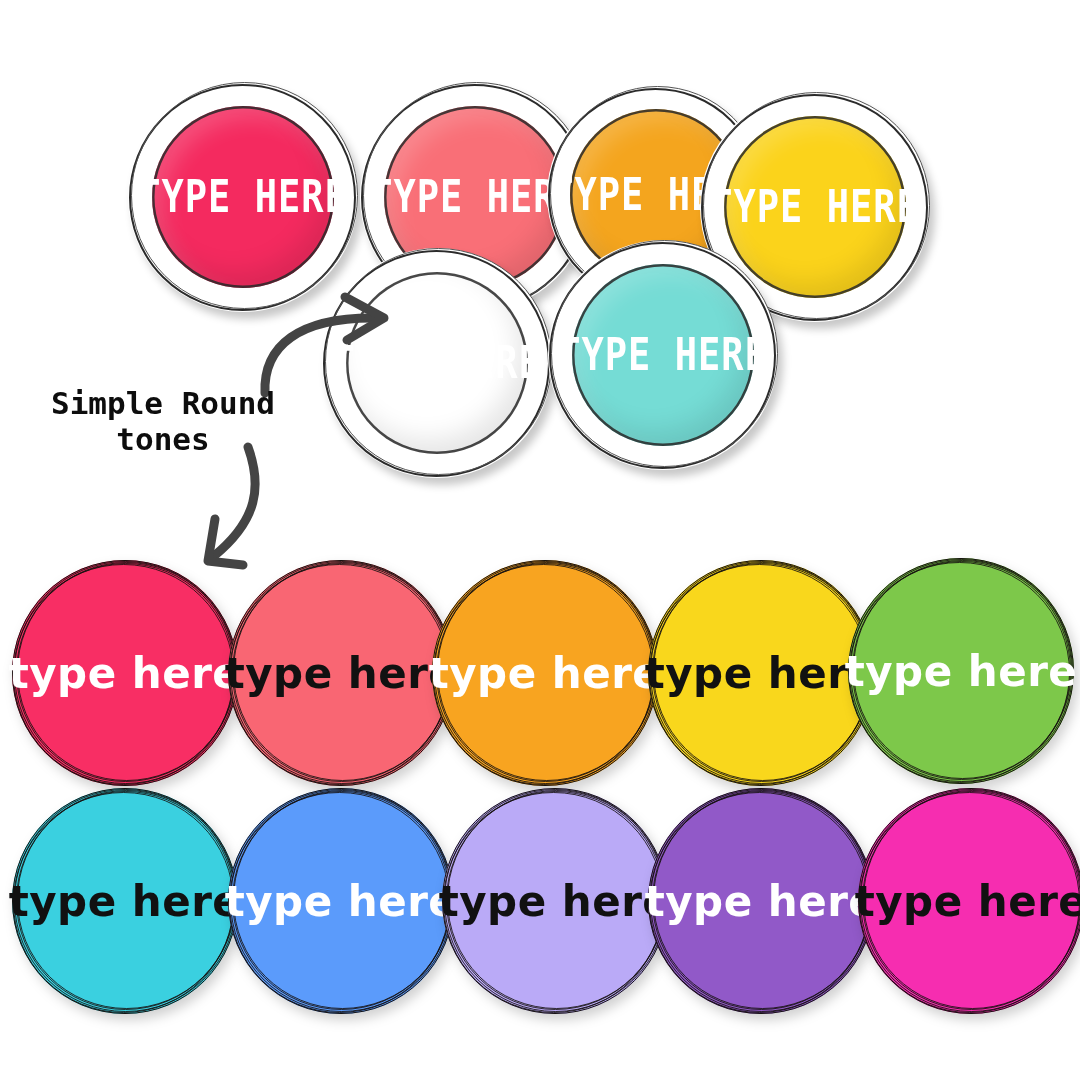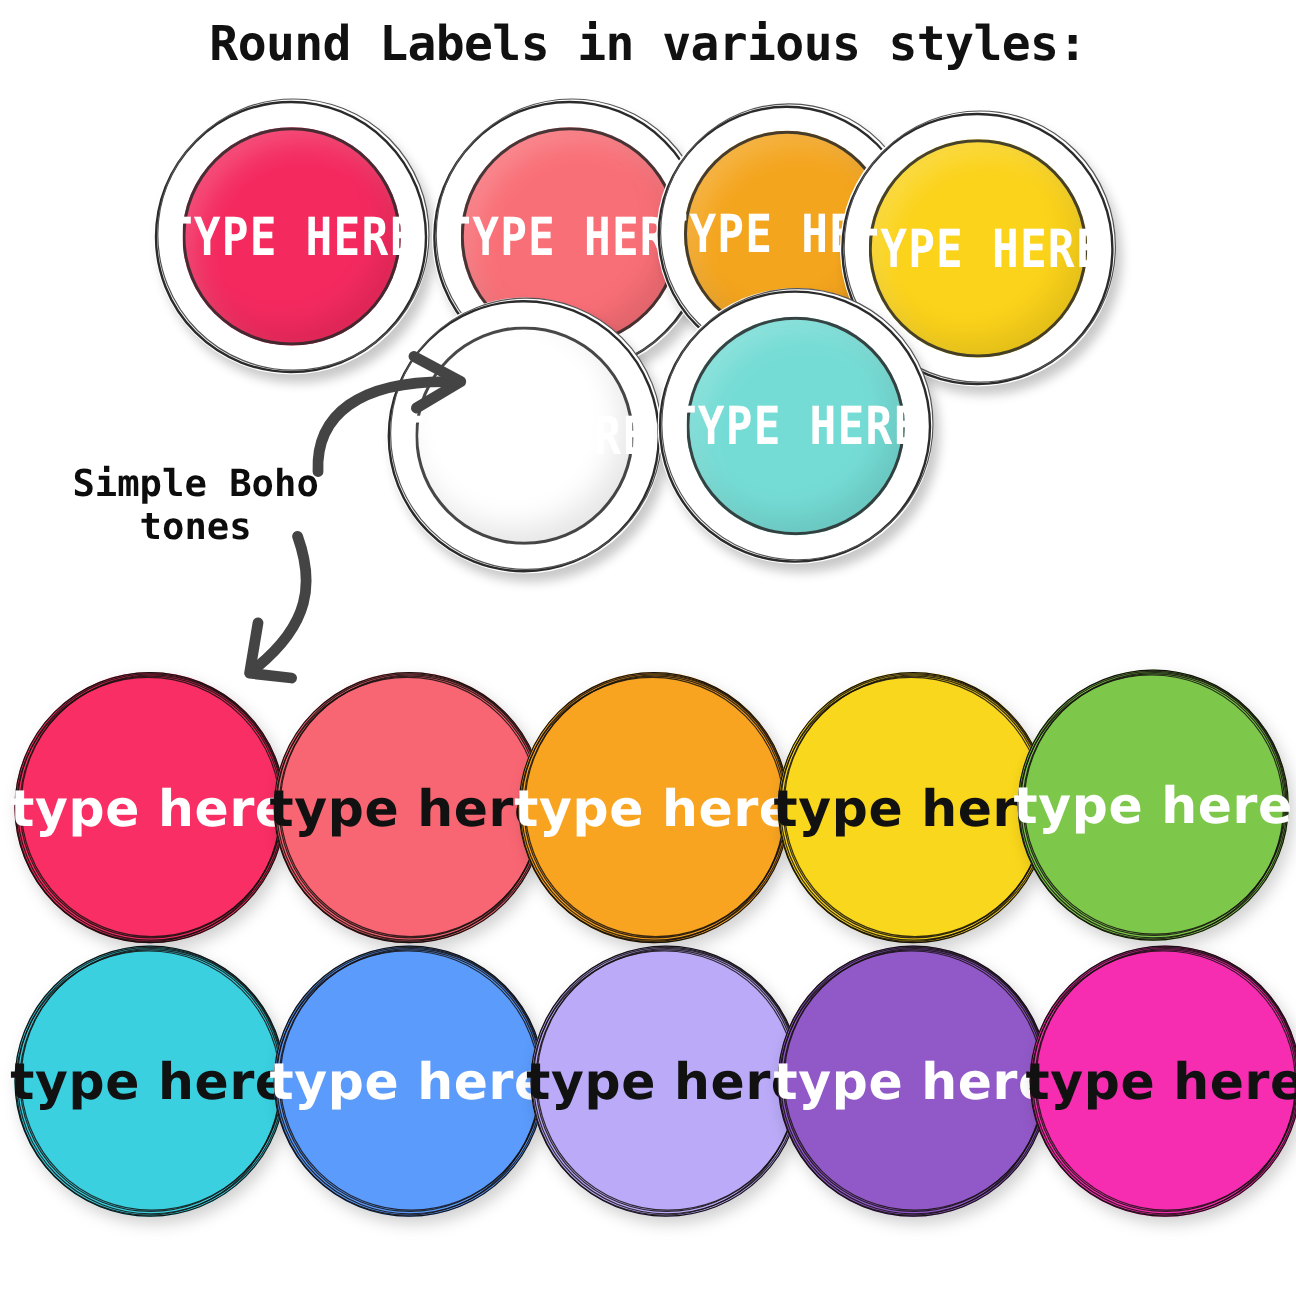--- a/index.html
+++ b/index.html
@@ -93,21 +93,20 @@
     text-align:center;
     white-space:pre-line;
   }
   .arrows{position:absolute;left:0;top:0;width:1080px;height:1080px;pointer-events:none;}
 </style>
 </head>
 <body>
 
 <div id="stage">
 
-  <div class="title">Round Labels in various styles:</div>
 
   <div id="sticker-layer">
       <div class="label sticker" style="left: 128px; top: 82px; width: 230px; height: 230px;">
         <div class="ringline" style="inset: 2px 2px 1px 1px;"></div>
         <div class="ringline b" style="inset: 0px 0px 3px 3px;"></div>
         <div class="disc" style="inset: 24px; background: rgb(244, 42, 95);"></div>
         <div class="txt" style="color: rgb(255, 255, 255);">TYPE HERE</div>
       </div>
       <div class="label sticker" style="left: 360px; top: 82px; width: 230px; height: 230px;">
         <div class="ringline" style="inset: 2px 2px 1px 1px;"></div>
@@ -236,16 +235,16 @@
 
   <svg class="arrows" viewBox="0 0 1080 1080">
     <g fill="none" stroke="#444444" stroke-width="9" stroke-linecap="round" stroke-linejoin="round">
       <path d="M265,393 C263,345 300,318 372,318"></path>
       <path d="M345,297 L384,318 L347,340"></path>
       <path d="M248,447 C262,486 258,520 214,556"></path>
       <path d="M215,519 L208,561 L243,565"></path>
     </g>
   </svg>
 
-  <div class="annot" style="left:38px;top:386px;width:250px;">Simple Boho
+  <div class="annot" style="left:38px;top:386px;width:250px;">Simple Round
 tones</div>
 
 </div>
 
 </body></html>

